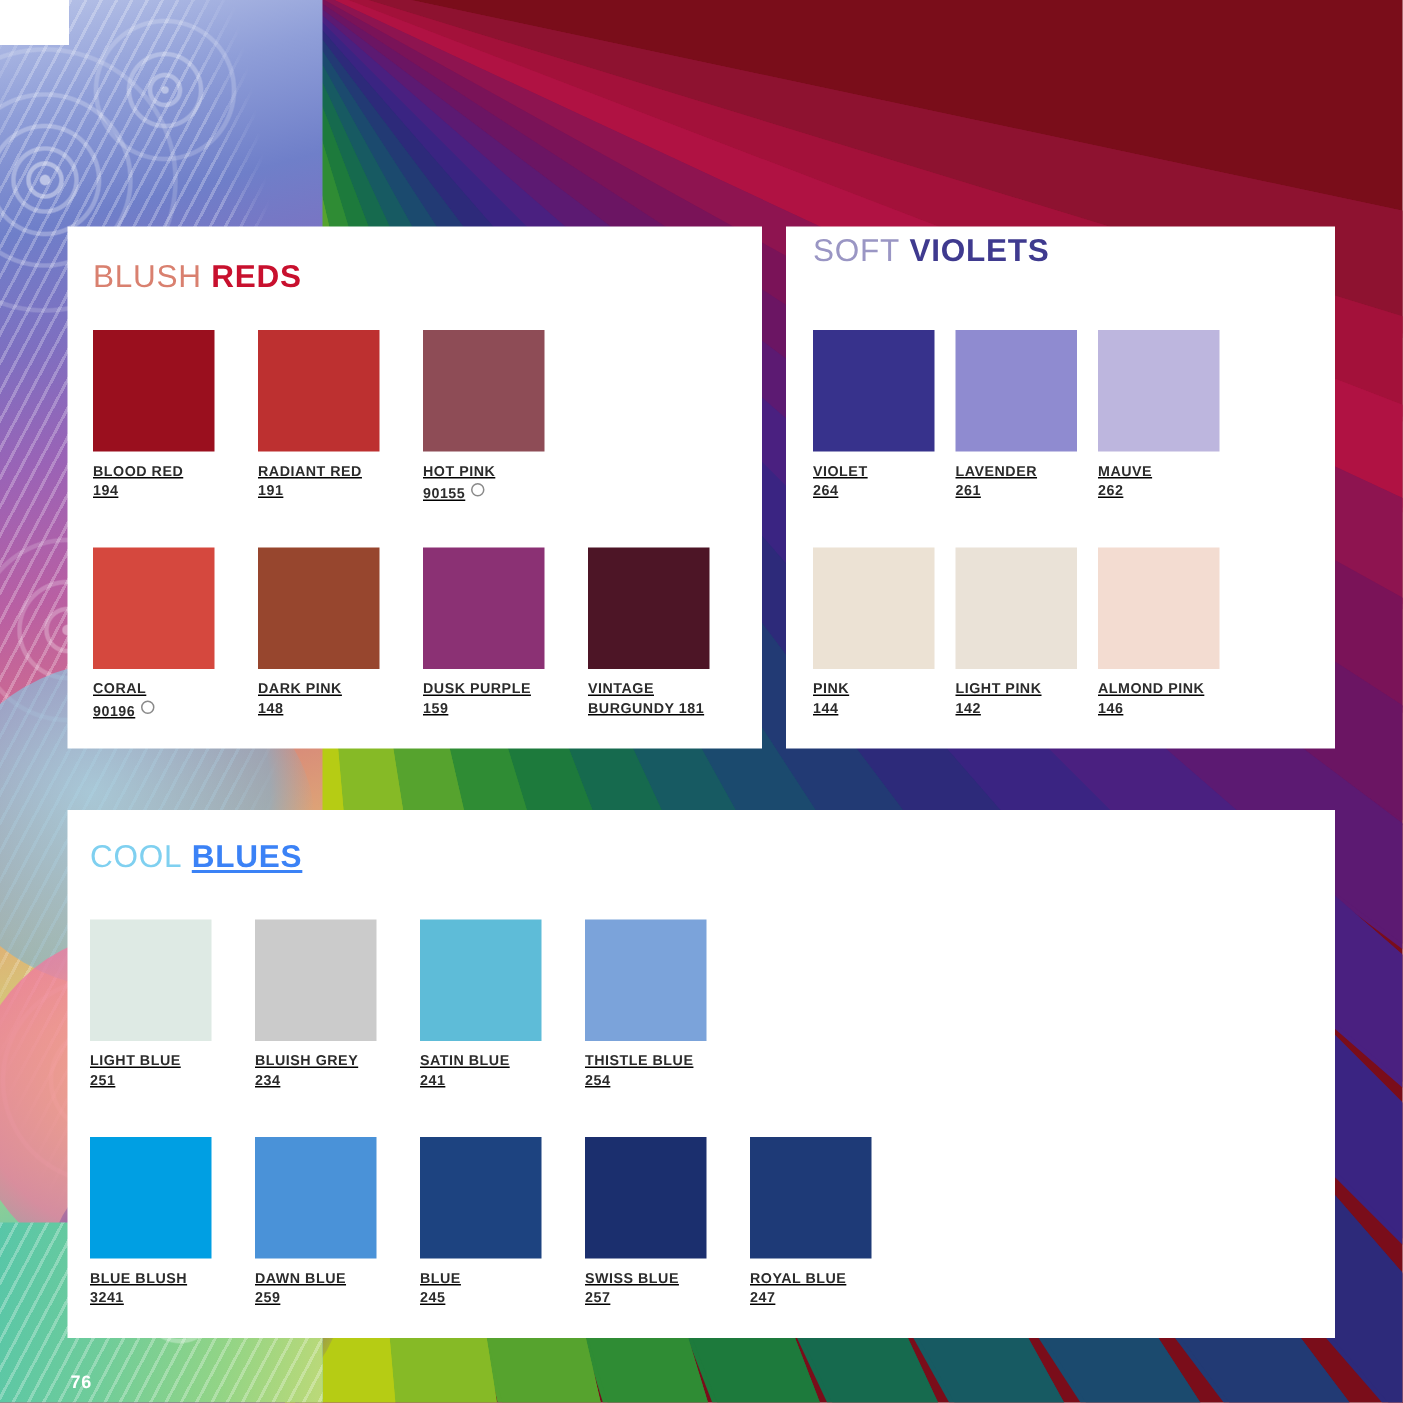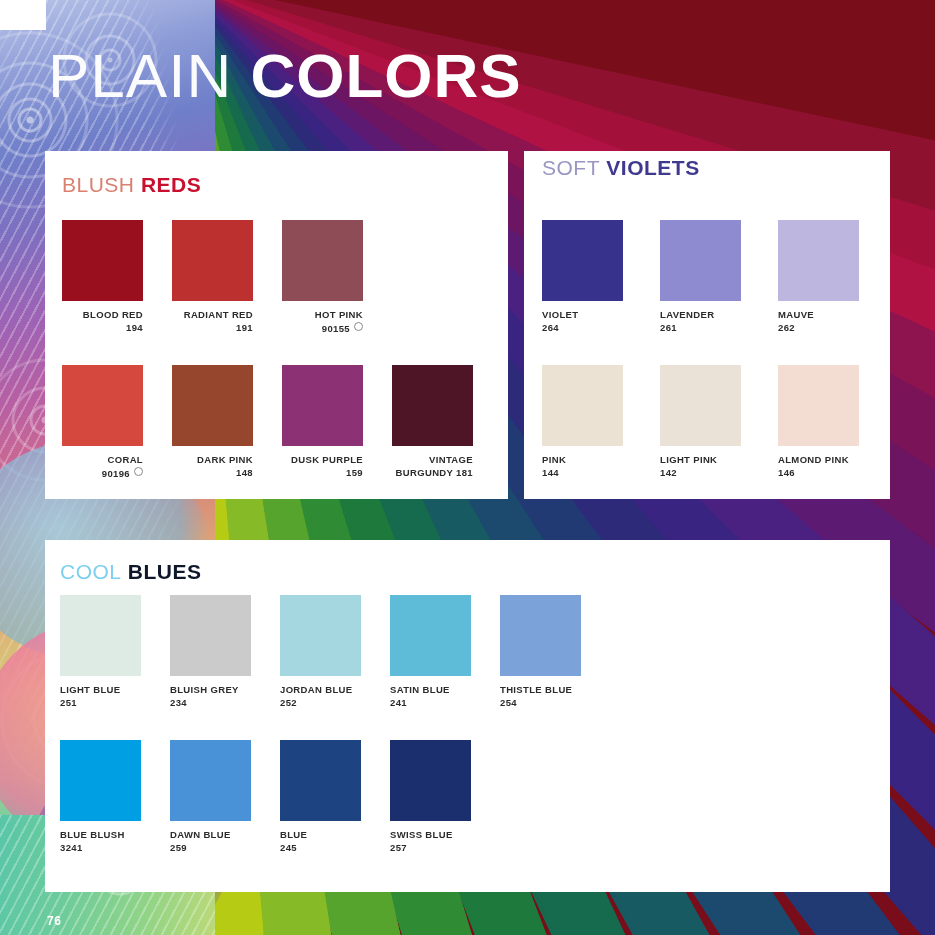--- a/index.html
+++ b/index.html
@@ -63,45 +63,45 @@
      transform-origin:0 0;display:block;}
 
   
   .title{position:absolute;left:48px;top:45px;z-index:40;
      font-size:62px;line-height:62px;color:#fff;letter-spacing:1px;white-space:nowrap;}
   .title .light{font-weight:300;opacity:.97;}
   .title .bold{font-weight:700;}
 
   
   .card{position:absolute;background:#fff;z-index:30;}
-  #card-reds{left:45px;top:151px;width:463px;height:348px;text-align:right;}
+  #card-reds{left:45px;top:151px;width:463px;height:348px;}
   #card-violets{left:524px;top:151px;width:366px;height:348px;}
   #card-blues{left:45px;top:540px;width:845px;height:352px;}
 
   .sec-head{font-size:21px;letter-spacing:.5px;white-space:nowrap;}
   #card-reds .sec-head{position:absolute;left:17px;top:22px;}
   #card-violets .sec-head{position:absolute;left:18px;top:5px;}
   #card-blues .sec-head{position:absolute;left:15px;top:20px;}
   .sec-head .w1{font-weight:300;}
   .sec-head .w2{font-weight:700;}
 
-  .grid{position:absolute;display:flex;flex-wrap:wrap;}
-  .cell{width:81px;margin-right:37px;}
+  .grid{position:absolute;display:flex;flex-wrap:wrap;text-decoration:underline;}
+  .cell{width:81px;margin-right:14px;}
   .cell:last-child{margin-right:0;}
   .sw{width:81px;height:81px;display:block;}
   .cap{margin-top:8px;font-size:9.5px;font-weight:700;color:#2b2b2b;
        letter-spacing:.35px;line-height:12.5px;text-transform:uppercase;}
   .cap .num{display:block;font-weight:700;}
   .cap .num .dot{display:inline-block;width:7px;height:7px;border-radius:50%;
        border:1px solid #8a8a8a;margin-left:4px;vertical-align:1px;}
 
   #grid-reds{left:17px;top:69px;width:430px;}
   #grid-reds .cell{margin-right:29px;}
   #grid-violets{left:18px;top:69px;width:330px;}
-  #grid-blues{left:15px;top:55px;width:820px;}
+  #grid-blues{left:15px;top:73px;width:820px;}
   #grid-blues .cell{width:81px;margin-right:29px;}
 
   .rowwrap{display:flex;width:100%;}
   .rowwrap.second{margin-top:22px;}
   .cap-box{height:34px;}
 
   
   .pagenum{position:absolute;left:47px;top:914px;z-index:60;
      color:#fff;font-size:12px;font-weight:700;letter-spacing:.5px;}
   .corner-white{position:absolute;left:0;top:0;width:46px;height:30px;background:#fff;z-index:55;}
@@ -143,24 +143,20 @@
   <div class="bg-left-2"></div>
   <div class="blob blob-teal"></div>
   <div class="blob blob-orange"></div>
   <div class="blob blob-orange2"></div>
   <div class="blob blob-pink"></div>
   <div class="blob blob-purple"></div>
   <div class="bg-greenfoot">
       <div class="orn"></div>
     </div>
 
-  <div class="title">
-    <span class="light">PLAIN</span>
-    <span class="bold">COLORS</span>
-  </div>
 
   <div class="card" id="card-reds">
     <div class="sec-head">
       <span class="w1" style="color: rgb(217, 128, 111);">BLUSH</span>
       <span class="w2" style="color: rgb(200, 16, 46);">REDS</span>
     </div>
     <div class="grid" id="grid-reds">
         <div class="rowwrap">
           <div class="cell">
             <span class="sw" style="background: rgb(154, 15, 30);"></span>
@@ -229,37 +225,33 @@
             <span class="sw" style="background: rgb(243, 220, 209);"></span>
             <div class="cap cap-box"><span>ALMOND PINK</span><span class="num">146</span></div>
           </div>
         </div>
       </div>
   </div>
 
   <div class="card" id="card-blues">
     <div class="sec-head">
       <span class="w1" style="color: rgb(127, 208, 240);">COOL</span>
-      <span class="w2" style="color: #0f172a;">BLUES</span>
+      <span class="w2" style="color: #3b82f6; text-decoration: underline;">BLUES</span>
     </div>
     <div class="grid" id="grid-blues">
         <div class="rowwrap">
           <div class="cell">
             <span class="sw" style="background: rgb(222, 234, 228);"></span>
             <div class="cap cap-box"><span>LIGHT BLUE</span><span class="num">251</span></div>
           </div>
           <div class="cell">
             <span class="sw" style="background: rgb(203, 203, 203);"></span>
             <div class="cap cap-box"><span>BLUISH GREY</span><span class="num">234</span></div>
           </div>
           <div class="cell">
-            <span class="sw" style="background: rgb(164, 215, 224);"></span>
-            <div class="cap cap-box"><span>JORDAN BLUE</span><span class="num">252</span></div>
-          </div>
-          <div class="cell">
             <span class="sw" style="background: rgb(94, 188, 216);"></span>
             <div class="cap cap-box"><span>SATIN BLUE</span><span class="num">241</span></div>
           </div>
           <div class="cell">
             <span class="sw" style="background: rgb(123, 163, 218);"></span>
             <div class="cap cap-box"><span>THISTLE BLUE</span><span class="num">254</span></div>
           </div>
         </div>
         <div class="rowwrap second">
           <div class="cell">
@@ -271,20 +263,24 @@
             <div class="cap cap-box"><span>DAWN BLUE</span><span class="num">259</span></div>
           </div>
           <div class="cell">
             <span class="sw" style="background: rgb(29, 67, 128);"></span>
             <div class="cap cap-box"><span>BLUE</span><span class="num">245</span></div>
           </div>
           <div class="cell">
             <span class="sw" style="background: rgb(27, 47, 110);"></span>
             <div class="cap cap-box"><span>SWISS BLUE</span><span class="num">257</span></div>
           </div>
+          <div class="cell">
+            <span class="sw" style="background: rgb(30, 58, 119);"></span>
+            <div class="cap cap-box"><span>ROYAL BLUE</span><span class="num">247</span></div>
+          </div>
         </div>
       </div>
   </div>
 
   <div class="corner-white"></div>
   <div class="pagenum">76</div>
 
 </div>
 
 </body></html>

